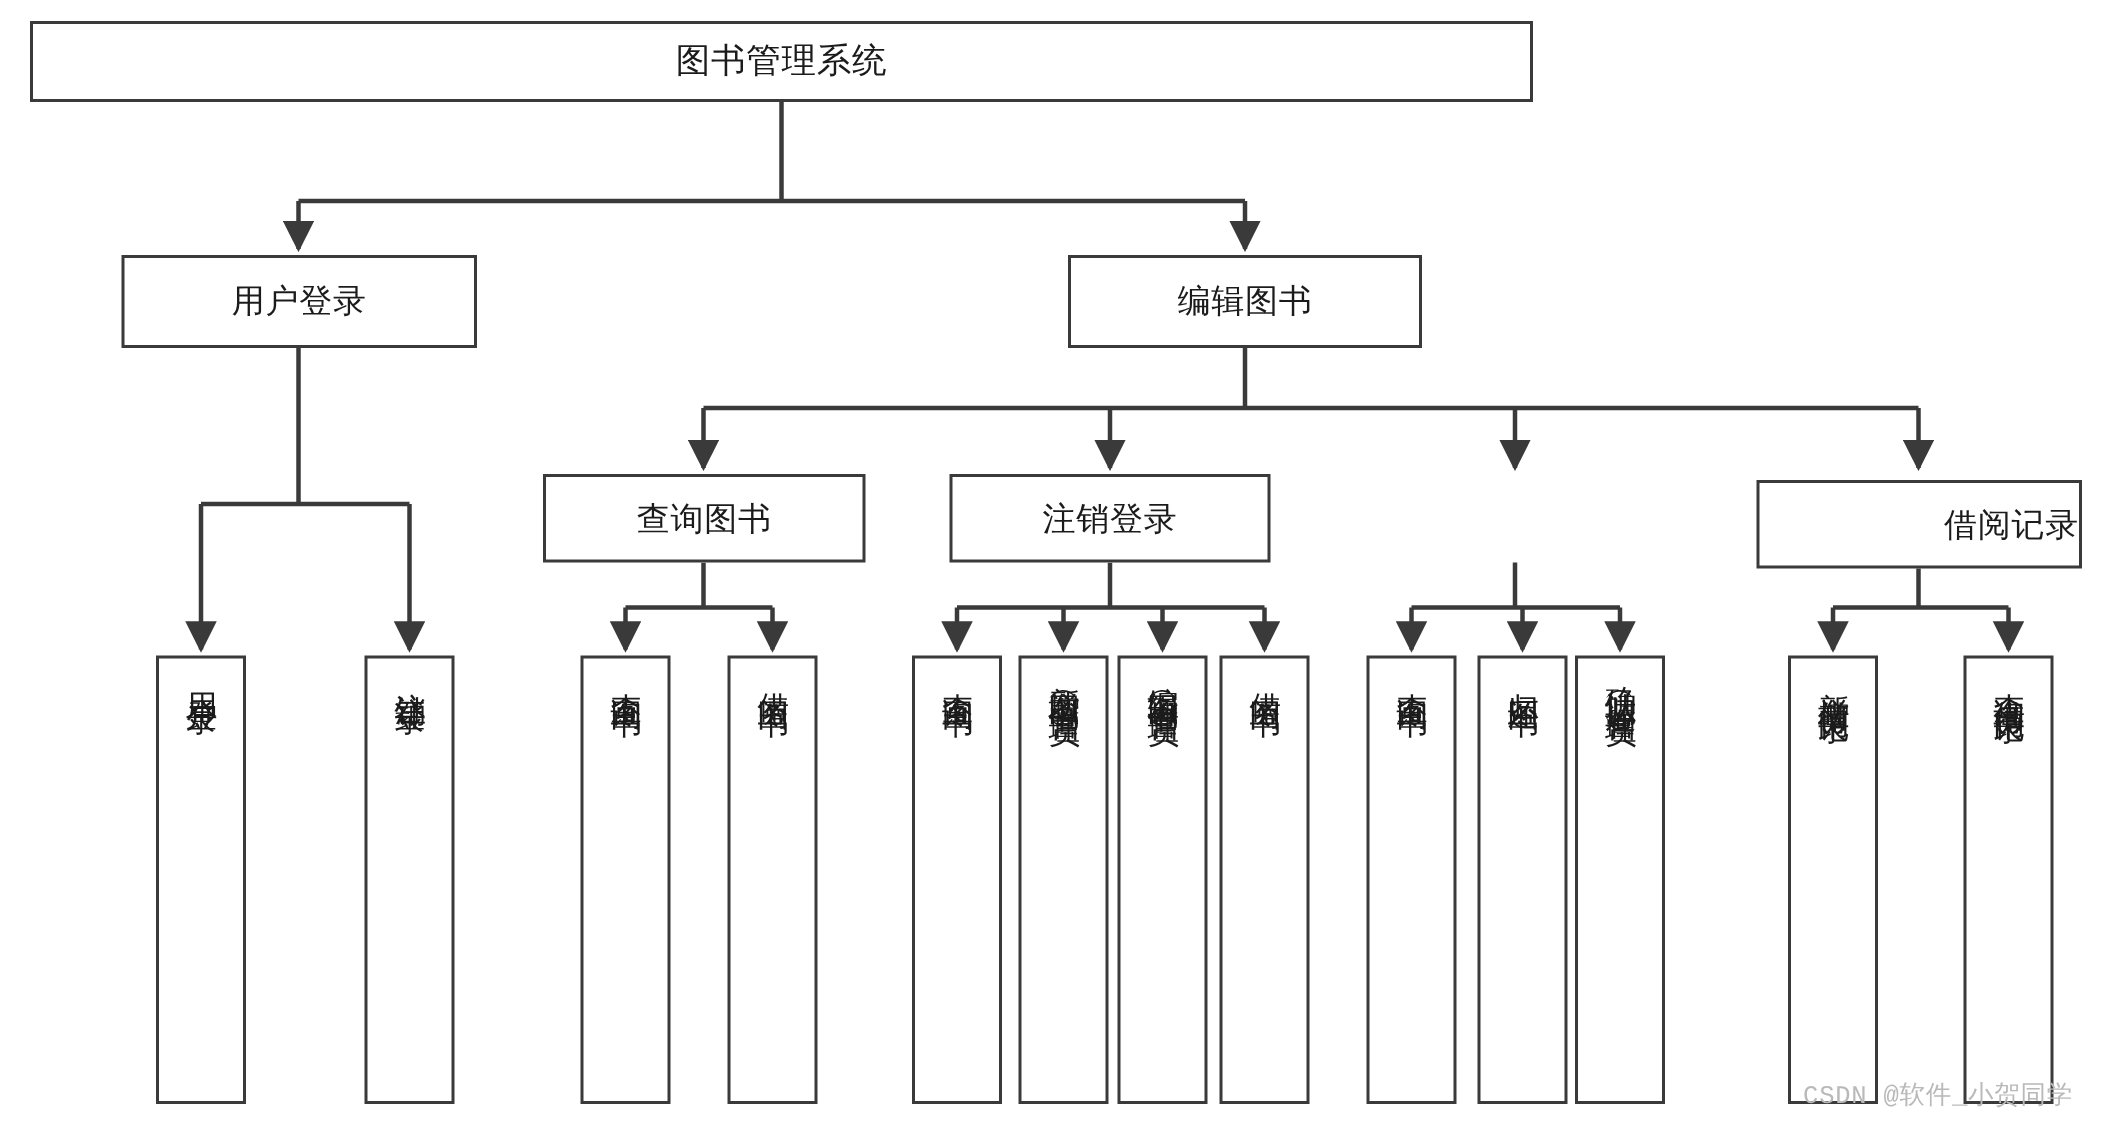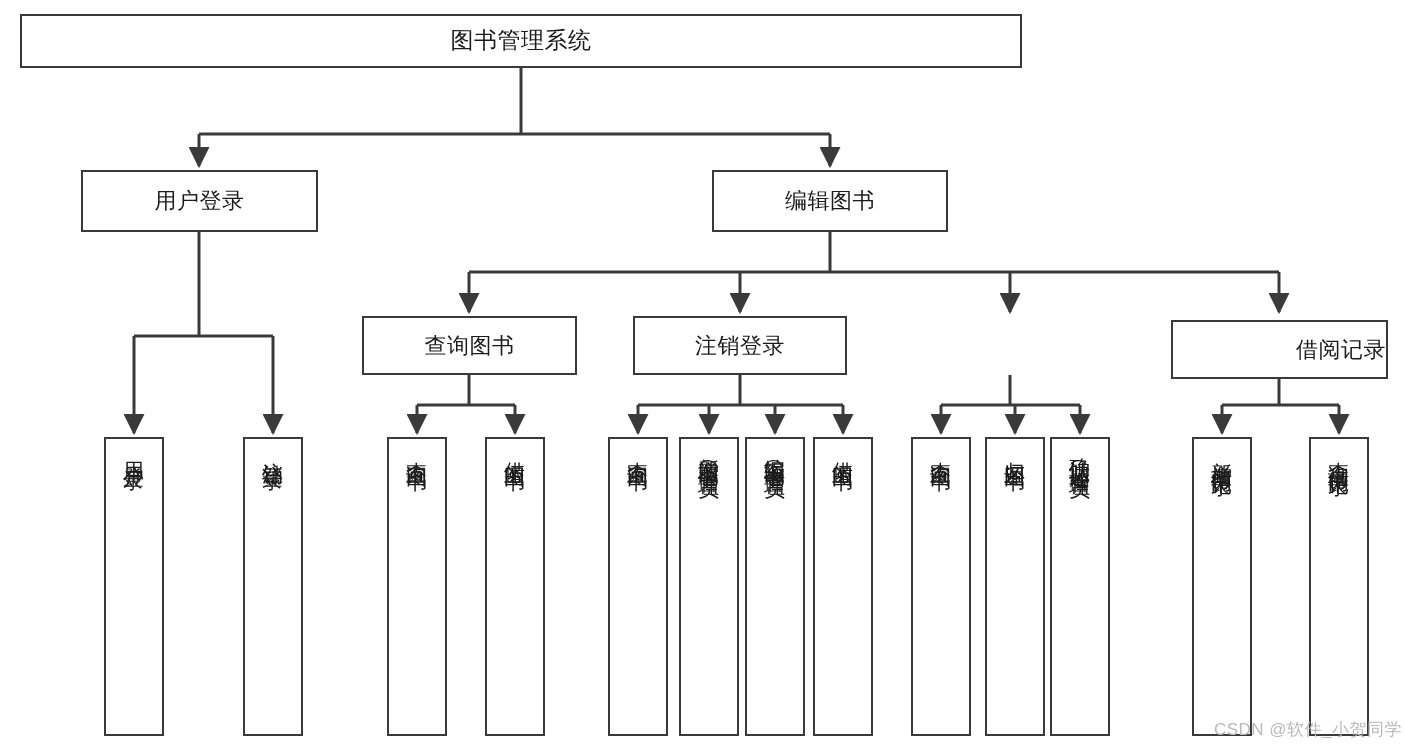--- a/index.html
+++ b/index.html
@@ -61,28 +61,28 @@
     text-orientation: upright;
     font-size: 21px;
     letter-spacing: 3px;
     line-height: 1;
   }
   .node.vert.tall-text {
     padding-top: 2px;
   }
   #watermark {
     position: absolute;
-    right: 3px;
+    right: 23px;
     bottom: 6px;
     font-size: 17px;
     color: #b9b9b9;
     letter-spacing: 0.5px;
     z-index: 3;
     white-space: nowrap;
-    font-family: Liberation Sans, sans-serif;
+    font-family: Liberation Mono, monospace;
     margin-top: 40px;
   }
 </style>
 </head>
 <body>
 
 <div id="diagram-root">
 
   <svg id="edge-layer" viewBox="0 0 1405 747" width="1405" height="747" xmlns="http://www.w3.org/2000/svg">
     <defs>

